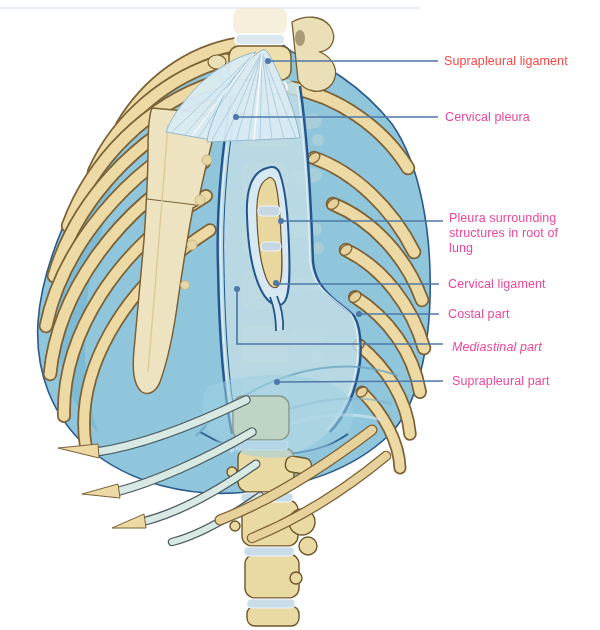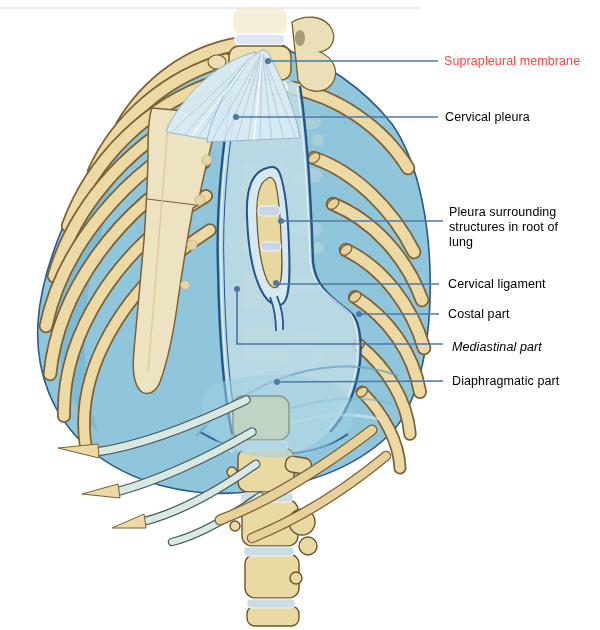--- a/index.html
+++ b/index.html
@@ -2,25 +2,25 @@
 <html><head>
 <meta charset="utf-8">
 <style>
   html,body{margin:0;padding:0;background:#ffffff;}
   #stage{
     position:relative;width:600px;height:630px;background:#ffffff;overflow:hidden;
     font-family:"Liberation Sans", sans-serif;
   }
   #art{position:absolute;left:0;top:0;}
   .lab{
-    position:absolute;font-size:12.5px;line-height:15px;color:#000000;
+    position:absolute;font-size:12.5px;line-height:15px;color:#ec4899;
     white-space:nowrap;letter-spacing:.1px;
   }
   .lab.red{color:#fa4842;}
-  .lab.wrap{white-space:normal;width:122px;}
+  .lab.wrap{white-space:normal;width:122px;margin-top:6px;}
   .lab0{left:444px;top:54px;}
   .lab1{left:445px;top:110px;}
   .lab2{left:449px;top:205px;}
   .lab3{left:448px;top:277px;}
   .lab4{left:448px;top:307px;text-align:center;}
   .lab5{left:452px;top:340px;font-style:italic;}
   .lab6{left:452px;top:374px;}
 </style>
 </head>
 <body>
@@ -259,20 +259,20 @@
     <circle cx="276" cy="283" r="3" stroke="none"></circle>
     <line x1="359" y1="314" x2="439" y2="314"></line>
     <circle cx="359" cy="314" r="3" stroke="none"></circle>
     <polyline points="237,290 237,344 443,344" fill="none"></polyline>
     <circle cx="237" cy="289" r="3" stroke="none"></circle>
     <line x1="277" y1="382" x2="443" y2="381"></line>
     <circle cx="277" cy="382" r="3" stroke="none"></circle>
   </g>
 </svg>
 
-  <div class="lab lab0 red">Suprapleural membrane</div>
+  <div class="lab lab0 red">Suprapleural ligament</div>
   <div class="lab lab1">Cervical pleura</div>
   <div class="lab lab2 wrap">Pleura surrounding structures in root of lung</div>
   <div class="lab lab3">Cervical ligament</div>
   <div class="lab lab4">Costal part</div>
   <div class="lab lab5">Mediastinal part</div>
-  <div class="lab lab6">Diaphragmatic part</div>
+  <div class="lab lab6">Suprapleural part</div>
 </div>
 
 </body></html>

